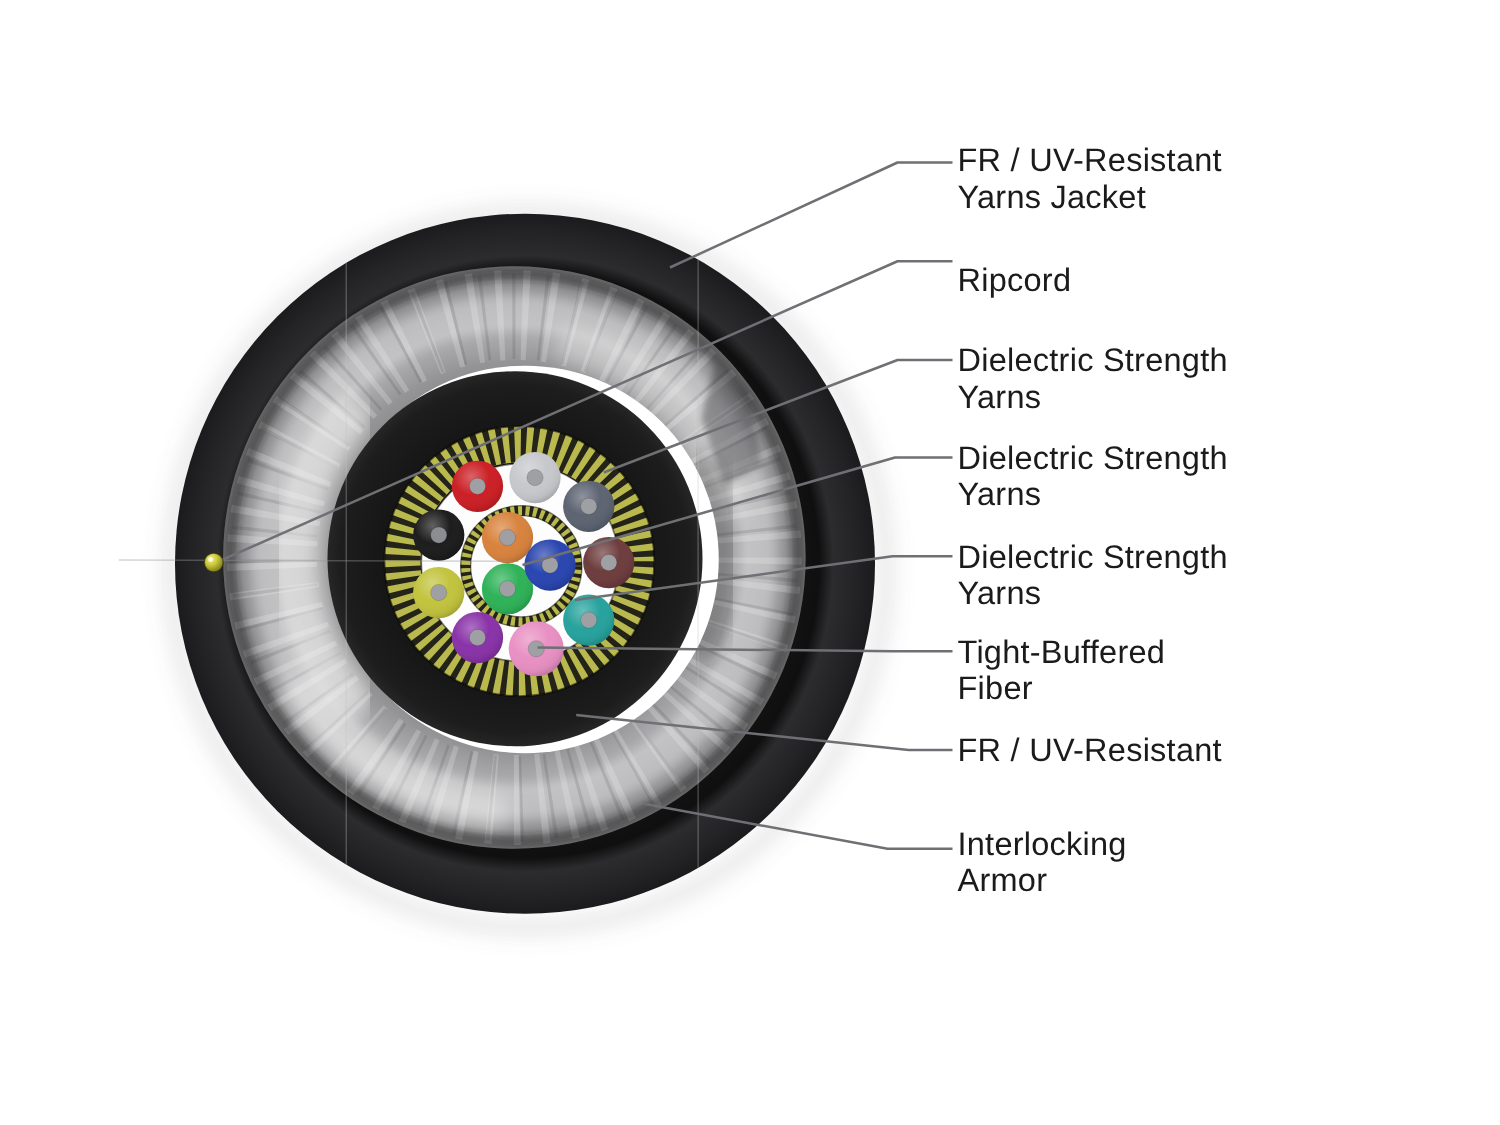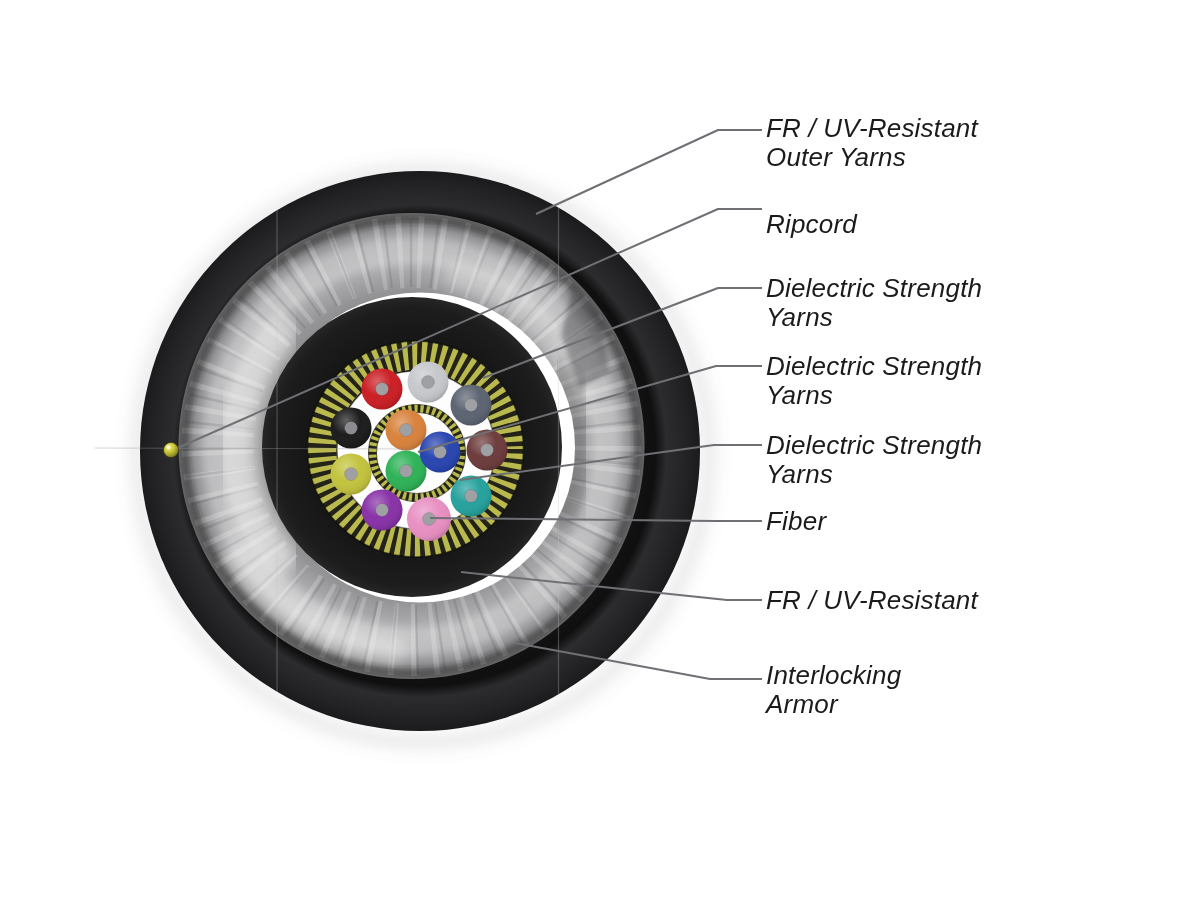--- a/index.html
+++ b/index.html
@@ -3,21 +3,21 @@
 <meta charset="utf-8">
 <style>
   html,body{margin:0;padding:0;background:#fff;}
   .stage{
     position:relative;width:1200px;height:900px;background:#ffffff;
     font-family:"Liberation Sans","DejaVu Sans",sans-serif;overflow:hidden;
   }
   .stage svg{position:absolute;left:0;top:0;}
   .label{
     position:absolute;left:766px;color:#1b1b1b;font-size:26px;line-height:29px;
-    white-space:nowrap;letter-spacing:0.2px;font-style:italic;
+    white-space:nowrap;letter-spacing:0.2px;
   }
 </style>
 </head>
 <body>
 
 <div class="stage">
 
 <svg width="1200" height="900" viewBox="0 0 1200 900">
   <defs>
     <radialGradient id="jacketGrad" cx="0.5" cy="0.5" r="0.5">
@@ -189,38 +189,39 @@
   </g>
 
   <g>
     <circle cx="171" cy="450" r="7.5" fill="url(#ripGrad)" stroke="rgba(50,50,10,0.6)" stroke-width="1"></circle>
     <circle cx="168.5" cy="447.5" r="2" fill="rgba(255,255,240,0.8)"></circle>
   </g>
 </svg>
 
 <div class="label" style="top:114px">
   <div>FR / UV-Resistant</div>
-  <div>Outer Yarns</div>
+  <div>Yarns Jacket</div>
 </div>
 <div class="label" style="top:210px">
   <div>Ripcord</div>
 </div>
 <div class="label" style="top:274px">
   <div>Dielectric Strength</div>
   <div>Yarns</div>
 </div>
 <div class="label" style="top:352px">
   <div>Dielectric Strength</div>
   <div>Yarns</div>
 </div>
 <div class="label" style="top:431px">
   <div>Dielectric Strength</div>
   <div>Yarns</div>
 </div>
 <div class="label" style="top:507px">
+  <div>Tight-Buffered</div>
   <div>Fiber</div>
 </div>
 <div class="label" style="top:586px">
   <div>FR / UV-Resistant</div>
 </div>
 <div class="label" style="top:661px">
   <div>Interlocking</div>
   <div>Armor</div>
 </div>
 

